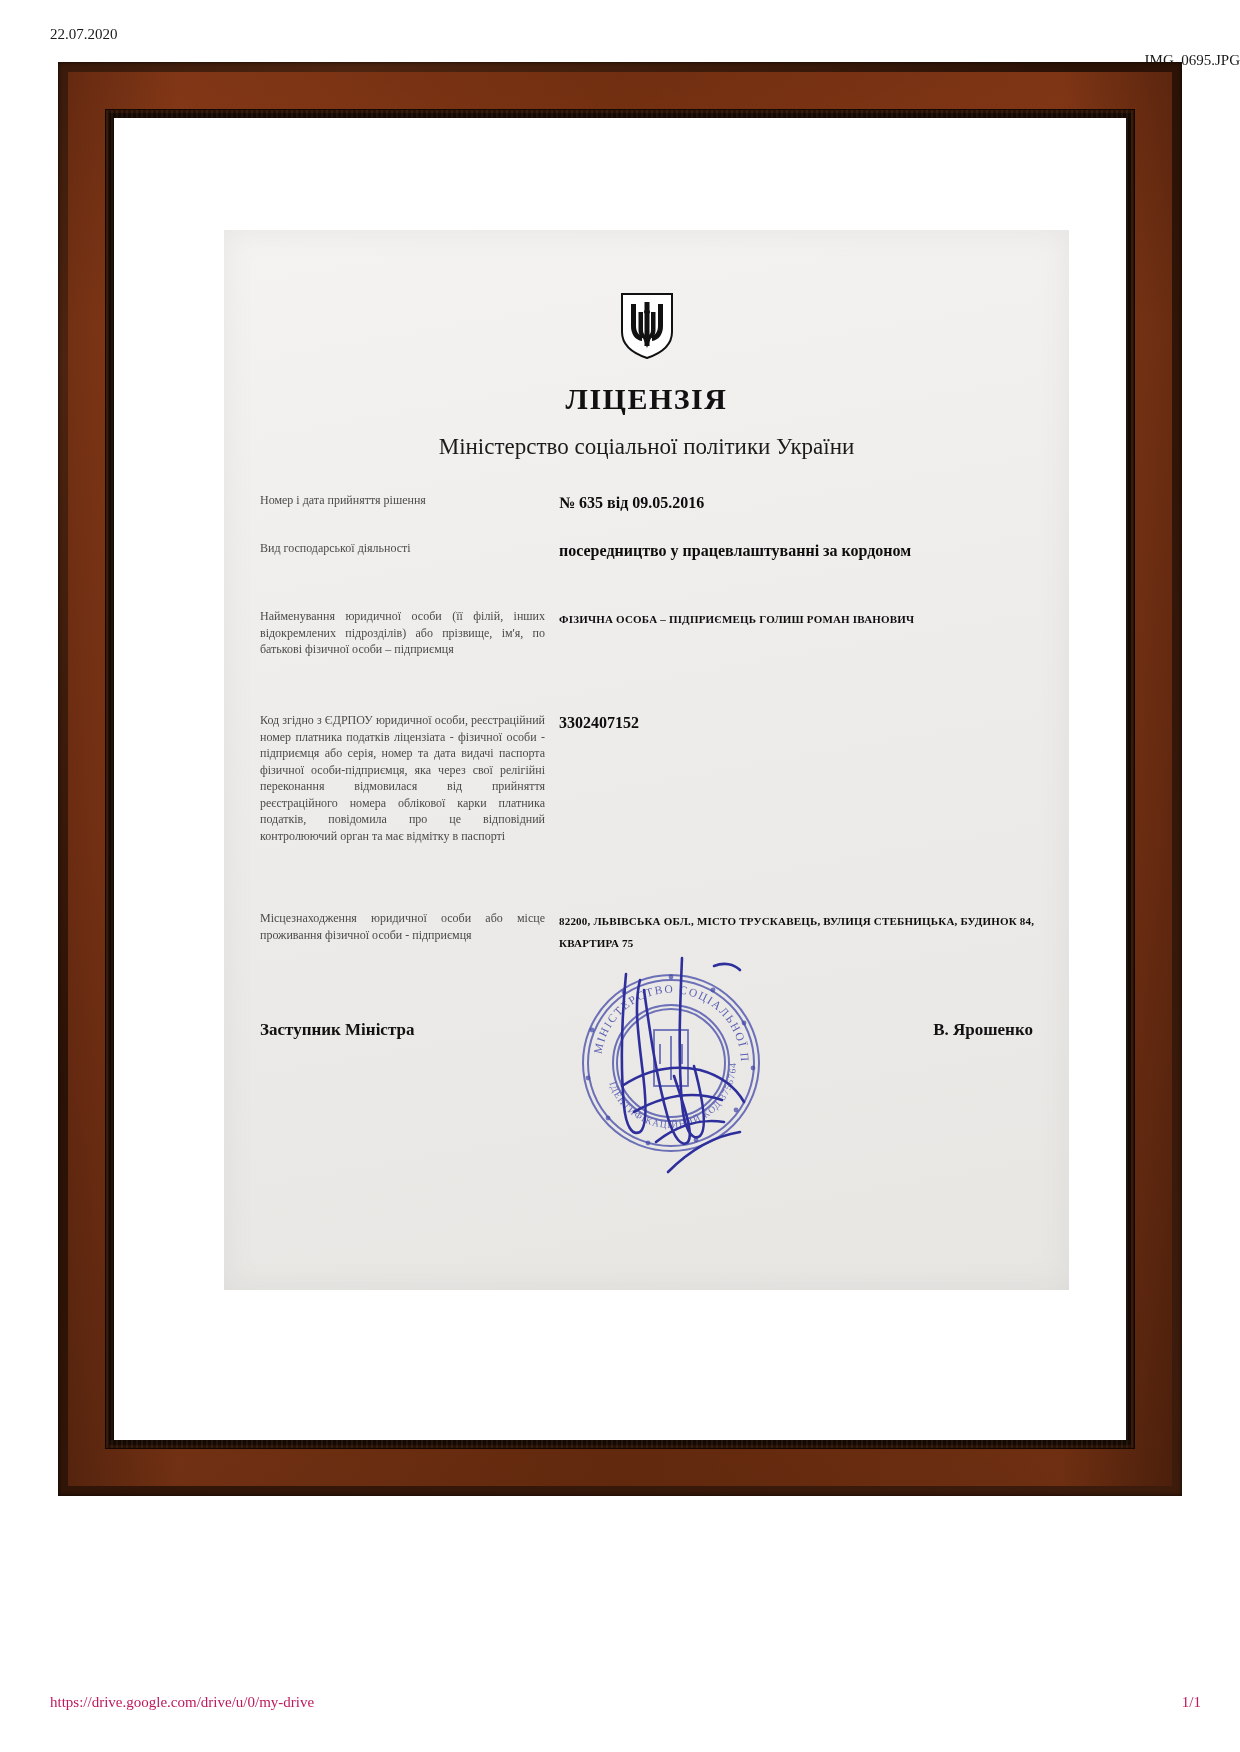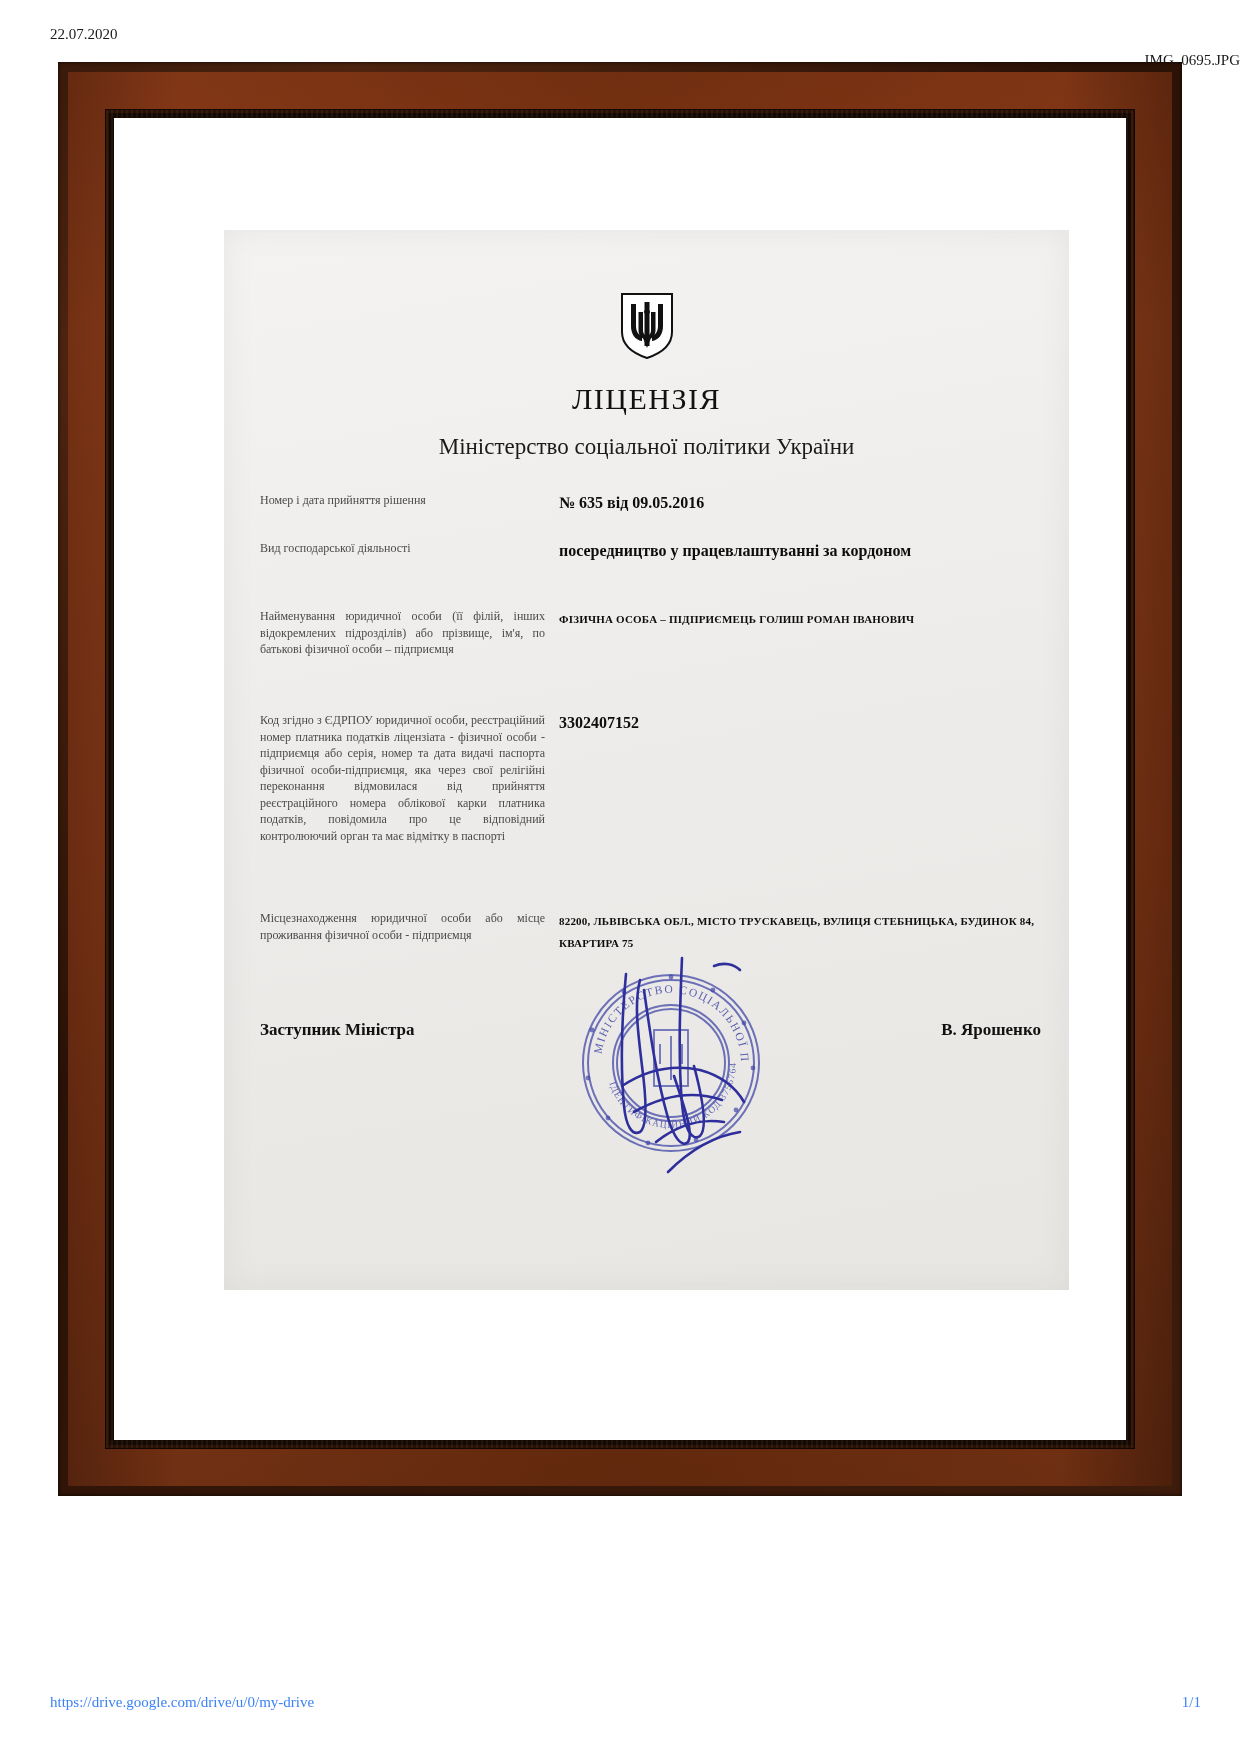--- a/index.html
+++ b/index.html
@@ -41,21 +41,21 @@
     text-align: right;
     margin-top: 14px;
   }
   .print-footer {
     position: absolute;
     bottom: 36px;
     left: 0;
     width: 1240px;
     height: 22px;
     font-size: 15px;
-    color: #3b82f6;
+    color: #be185d;
   }
   .print-footer .pf-url {
     position: absolute;
     left: 50px;
     top: 0;
   }
   .print-footer .pf-page {
     position: absolute;
     right: 39px;
     top: 0;
@@ -133,21 +133,21 @@
     width: 56px;
     height: 68px;
   }
   .doc-title {
     position: absolute;
     left: 0;
     top: 152px;
     width: 845px;
     text-align: center;
     font-family: "Liberation Serif", serif;
-    font-weight: normal;
+    font-weight: bold;
     font-size: 30px;
     letter-spacing: 1.5px;
     color: #111;
   }
   .doc-subtitle {
     position: absolute;
     left: 0;
     top: 204px;
     width: 845px;
     text-align: center;
@@ -189,21 +189,20 @@
     letter-spacing: .2px;
   }
 
   
   .sig-row {
     position: absolute;
     left: 0;
     top: 790px;
     width: 845px;
     height: 40px;
-    padding-left: 8px;
   }
   .sig-title {
     position: absolute;
     left: 36px;
     top: 0;
     font-weight: bold;
     font-size: 17px;
     color: #111;
   }
   .sig-name {

